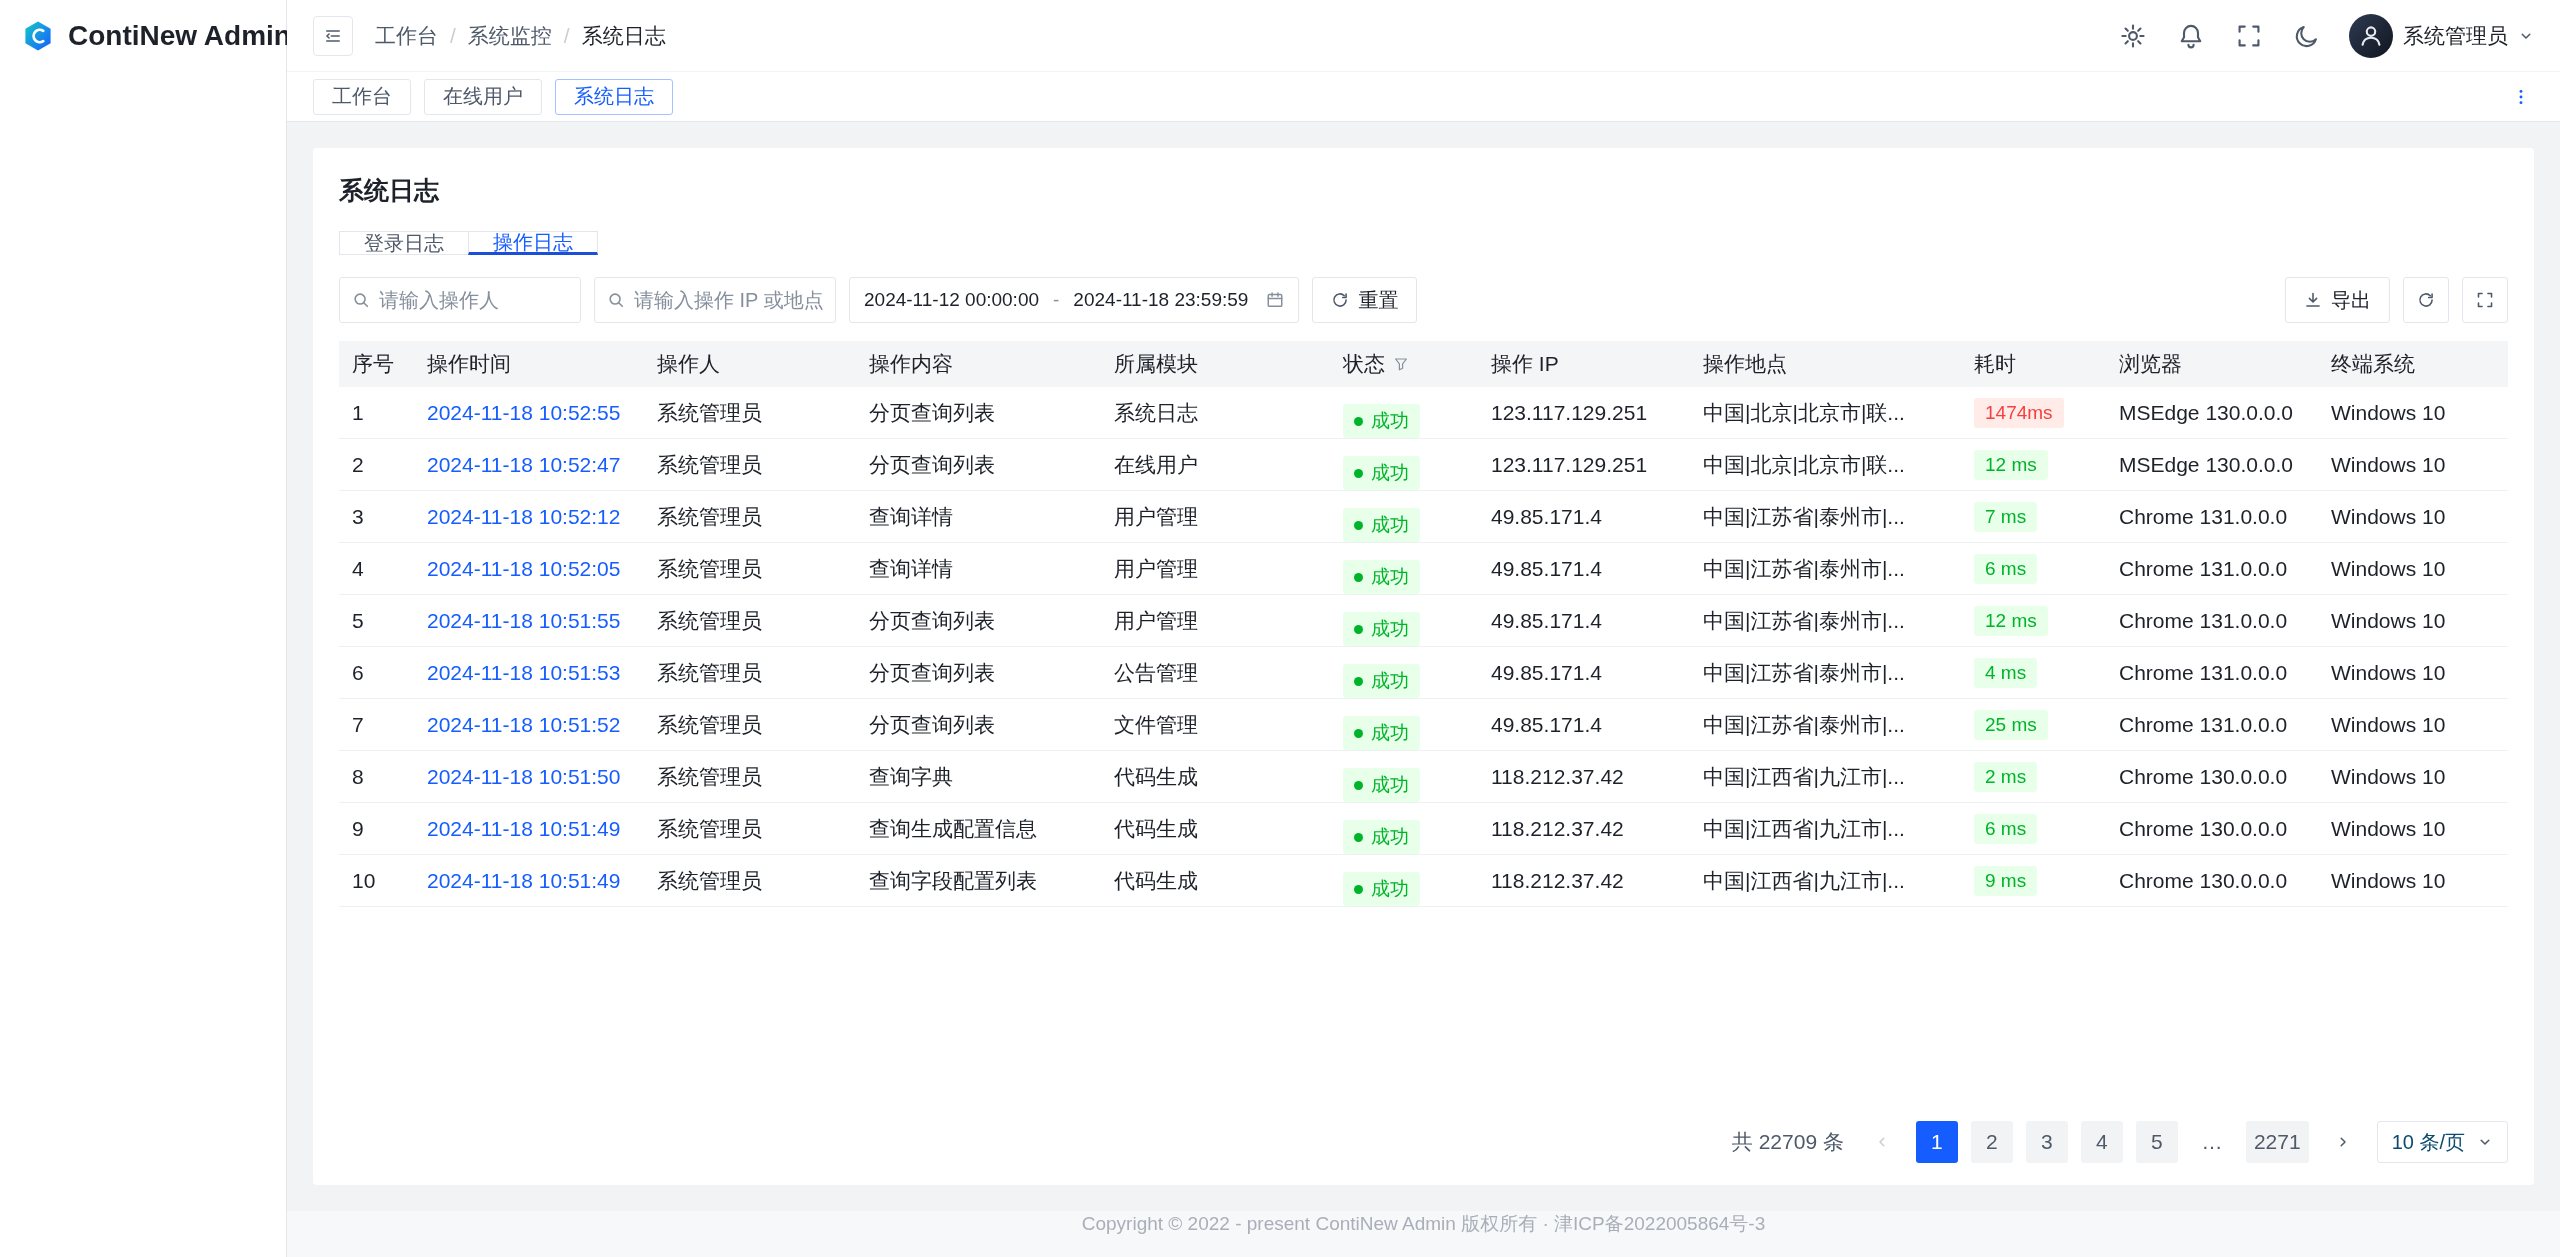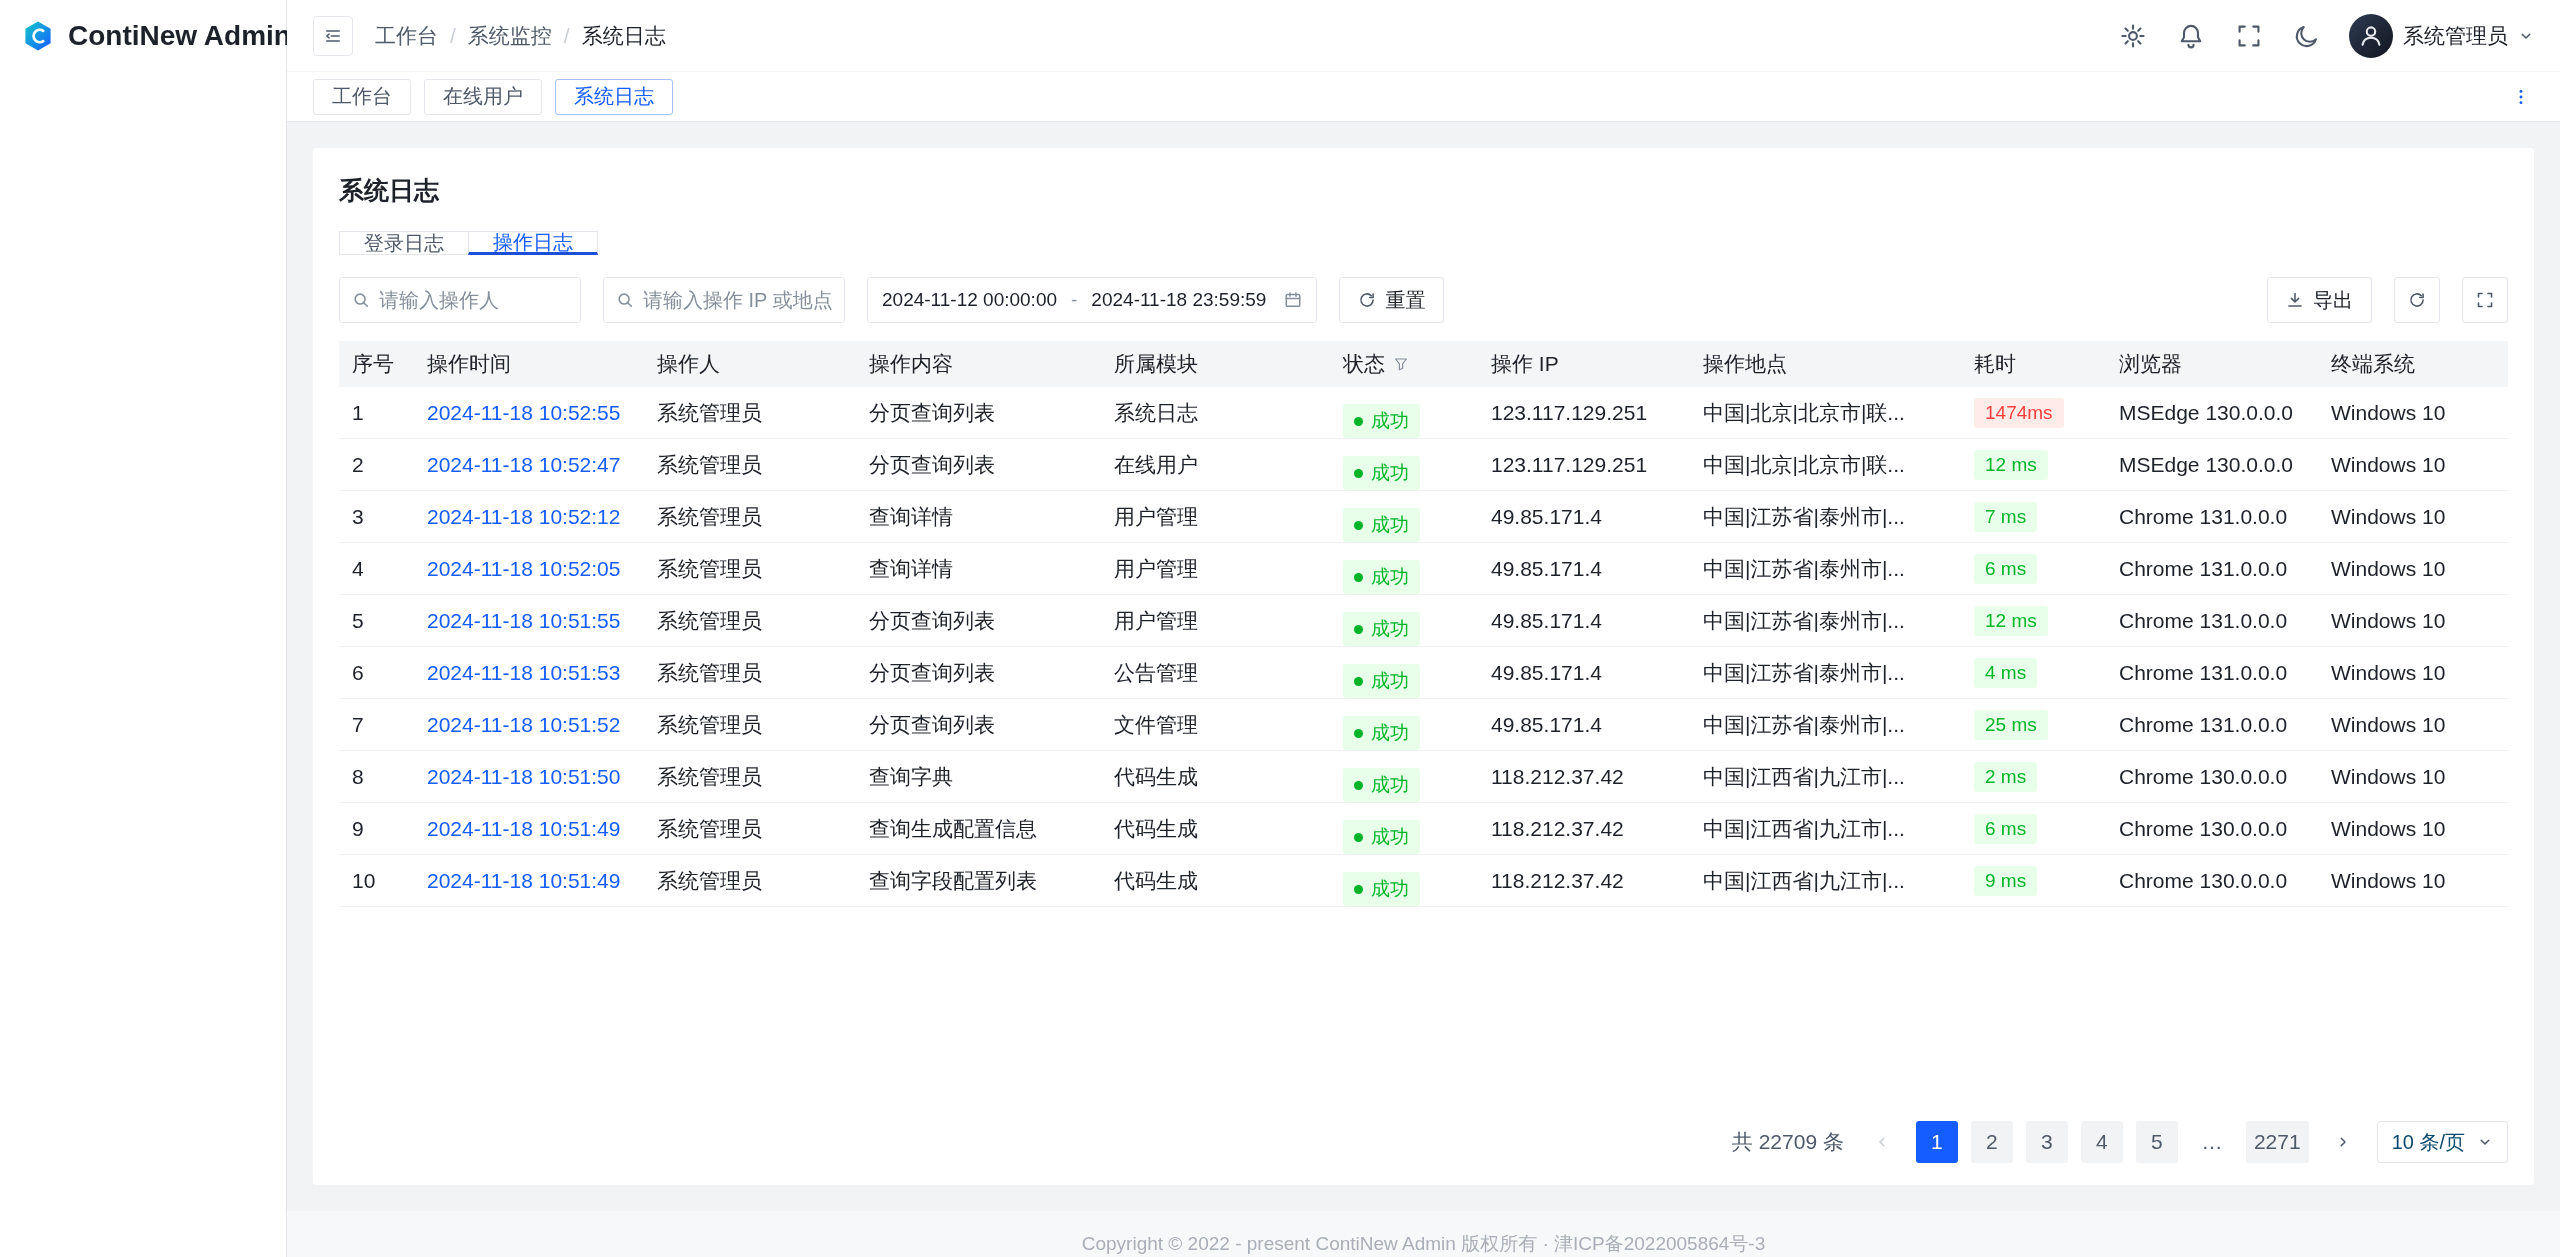--- a/index.html
+++ b/index.html
@@ -50,21 +50,21 @@
 
   .content { flex: 1; min-height: 0; display: flex; flex-direction: column; padding: 26px; background: #F2F3F5; }
   .card { flex: 1; min-height: 0; background: #fff; border-radius: 4px; padding: 26px 26px 22px; display: flex; flex-direction: column; }
   .card-title { font-size: 25px; font-weight: 600; color: #1D2129; }
 
   .log-tabs { display: flex; margin-top: 24px; }
   .log-tab { height: 24px; padding: 0 24px; display: flex; align-items: center; font-size: 20px; color: #4E5969; border: 1px solid #E5E6EB; background: #fff; cursor: pointer; }
   .log-tab + .log-tab { margin-left: -1px; }
   .log-tab.active { color: #165DFF; font-weight: 500; border-bottom: 3px solid #1d4ed8; }
 
-  .toolbar { display: flex; align-items: center; gap: 22px; margin-top: 22px; }
+  .toolbar { display: flex; align-items: center; gap: 13px; margin-top: 22px; }
   .search-box { width: 242px; height: 46px; border: 1px solid #E5E6EB; border-radius: 3px; background: #fff; display: flex; align-items: center; gap: 9px; padding: 0 12px; color: #86909C; }
   .search-box input { flex: 1; min-width: 0; border: none; outline: none; background: transparent; font-size: 20px; color: #1D2129; font-family: inherit; }
   .search-box input::placeholder { color: #86909C; }
   .date-range { height: 46px; border: 1px solid #E5E6EB; border-radius: 3px; background: #fff; display: flex; align-items: center; gap: 14px; padding: 0 14px; font-size: 19px; color: #1D2129; cursor: pointer; }
   .date-range .date-sep { color: #86909C; }
   .date-range .ic-sm { color: #86909C; margin-left: 4px; }
   .btn { height: 46px; padding: 0 18px; border: 1px solid #E5E6EB; border-radius: 3px; background: #fff; display: flex; align-items: center; gap: 9px; font-size: 20px; color: #1D2129; font-family: inherit; cursor: pointer; white-space: nowrap; }
   .btn .ic-sm { color: #4E5969; }
   .tool-icon-btn { width: 46px; height: 46px; border: 1px solid #E5E6EB; border-radius: 3px; background: #fff; color: #4E5969; display: flex; align-items: center; justify-content: center; cursor: pointer; }
   .toolbar .spacer { flex: 1; }
@@ -84,21 +84,21 @@
   .page-total { color: #4E5969; margin-right: 4px; }
   .page-nav { width: 42px; height: 42px; border: none; border-radius: 3px; background: transparent; color: #4E5969; display: flex; align-items: center; justify-content: center; cursor: pointer; }
   .page-nav.prev { color: #C9CDD4; }
   .pages { display: flex; gap: 13px; }
   .page-btn { min-width: 42px; height: 42px; padding: 0 8px; border: none; border-radius: 3px; background: #F2F3F5; color: #4E5969; font-size: 21px; font-family: inherit; display: flex; align-items: center; justify-content: center; cursor: pointer; }
   .page-btn.active { background: #165DFF; color: #fff; }
   .page-btn.ellipsis { background: transparent; }
   .page-size { height: 42px; border: 1px solid #E5E6EB; border-radius: 3px; background: #fff; display: flex; align-items: center; gap: 12px; padding: 0 14px; font-size: 20px; color: #0c4a6e; cursor: pointer; }
   .page-size .chev { color: #4E5969; }
 
-  .footer { height: 46px; flex: none; display: flex; align-items: flex-end; justify-content: center; font-size: 19px; color: #A9AEB8; background: #F7F8FA; }
+  .footer { height: 46px; flex: none; display: flex; align-items: flex-start; justify-content: center; font-size: 19px; color: #A9AEB8; background: #F7F8FA; }
 </style>
 </head>
 <body>
 
 <aside class="sidebar">
   <div class="logo">
     <svg class="ic" style="width:32px;height:32px" viewBox="0 0 16 16">
       <defs>
           <linearGradient id="lg" x1="0" y1="0" x2="1" y2="1">
         <stop offset="0" stop-color="#14C9C9"></stop>

